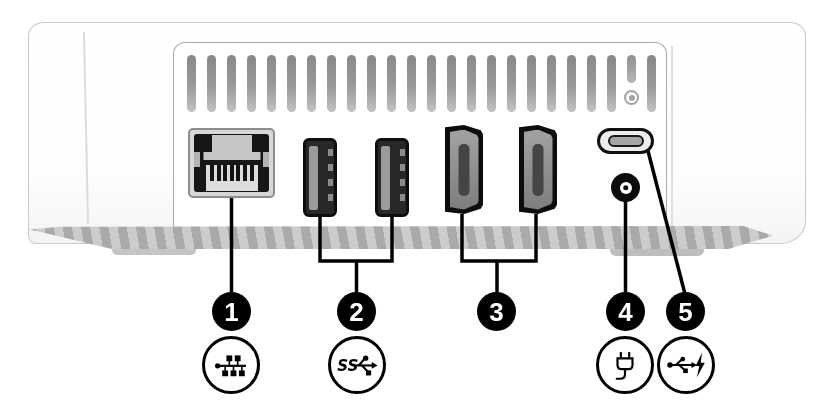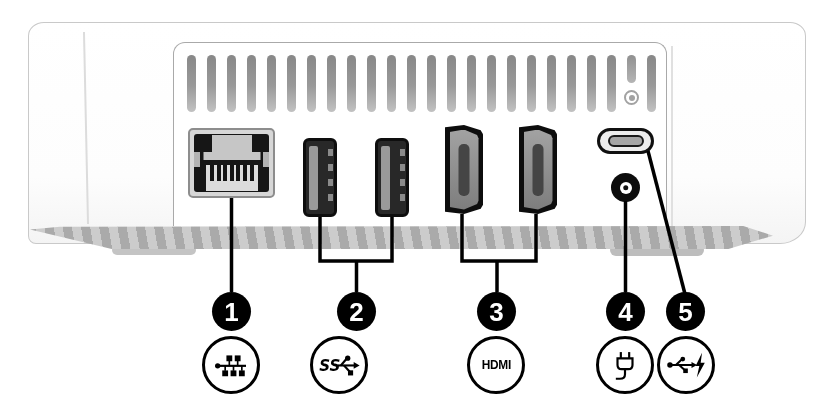--- a/index.html
+++ b/index.html
@@ -109,21 +109,21 @@
     position:absolute; top:292px; width:39px; height:39px; border-radius:50%;
     background:#000; color:#fff; display:flex; align-items:center; justify-content:center;
     font:700 26px/1 "Liberation Sans", sans-serif; z-index:11;
   }
   .n1 { left:212px; } .n2 { left:337px; } .n3 { left:477px; } .n4 { left:606px; } .n5 { left:666px; }
 
   .chip {
     position:absolute; top:336px; width:58px; height:58px; border:3px solid #000; border-radius:50%;
     background:#fff; display:flex; align-items:center; justify-content:center; z-index:11;
   }
-  .c1 { left:202px; } .c2 { left:310px; } .c3 { left:467px; } .c4 { left:596px; } .c5 { left:657px; }
+  .c1 { left:202px; } .c2 { left:328px; } .c3 { left:467px; } .c4 { left:596px; } .c5 { left:657px; }
   .chip svg { display:block; }
   .hdmi-word {
     font:700 12.5px/1 "Liberation Sans", sans-serif; letter-spacing:-0.3px;
     transform:scaleX(0.95); color:#000;
   }
 </style>
 </head>
 <body>
 
 <div class="canvas">
@@ -238,23 +238,20 @@
       <text x="2.5" y="30.5" font-size="16.5" font-weight="bold" font-style="italic" font-family="DejaVu Sans, sans-serif" fill="#000">SS</text>
       <line x1="22.5" y1="24.5" x2="41" y2="24.5" stroke="#000" stroke-width="2.3"></line>
       <polygon points="40,20.8 46.5,24.5 40,28.2" fill="#000"></polygon>
       <line x1="26" y1="24.5" x2="32" y2="17.5" stroke="#000" stroke-width="2.3"></line>
       <circle cx="33.5" cy="16.5" r="2.9" fill="#000"></circle>
       <line x1="29.5" y1="24.5" x2="35.5" y2="31" stroke="#000" stroke-width="2.3"></line>
       <rect x="33.8" y="29.8" width="5.6" height="5.6" fill="#000"></rect>
     </svg>
   </div>
 
-  <div class="chip c3">
-    <span class="hdmi-word">HDMI</span>
-  </div>
 
   <div class="chip c4">
     <svg width="40" height="40" viewBox="0 0 48 48">
       <path d="M19 8.5 L19 16" stroke="#000" stroke-width="2.6" fill="none"></path>
       <path d="M29 8.5 L29 16" stroke="#000" stroke-width="2.6" fill="none"></path>
       <path d="M15 16 L33 16 L33 24 Q33 29 28 29 L20 29 Q15 29 15 24 Z" stroke="#000" stroke-width="2.6" fill="none"></path>
       <path d="M24 29 L24 35 Q24 40.5 18 40.5 L13 40.5" stroke="#000" stroke-width="2.6" fill="none"></path>
     </svg>
   </div>
 

